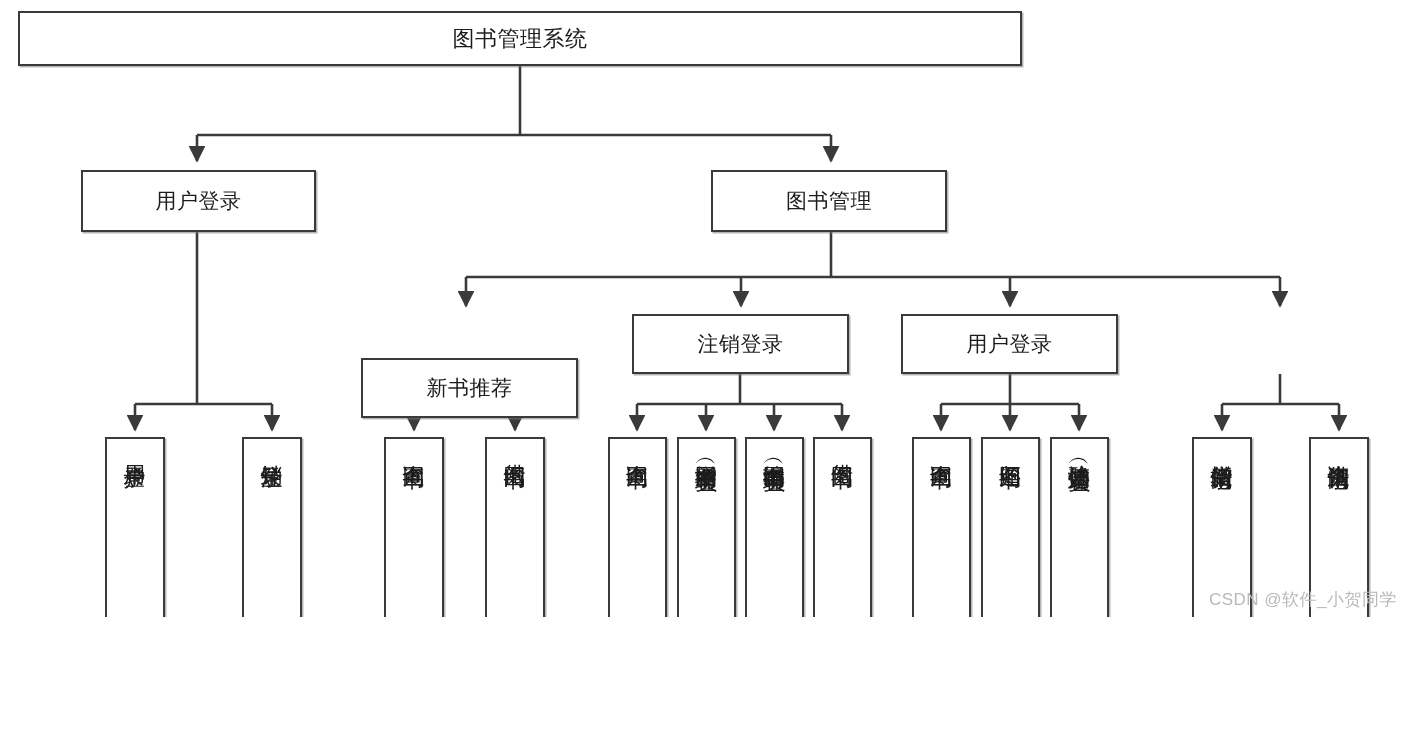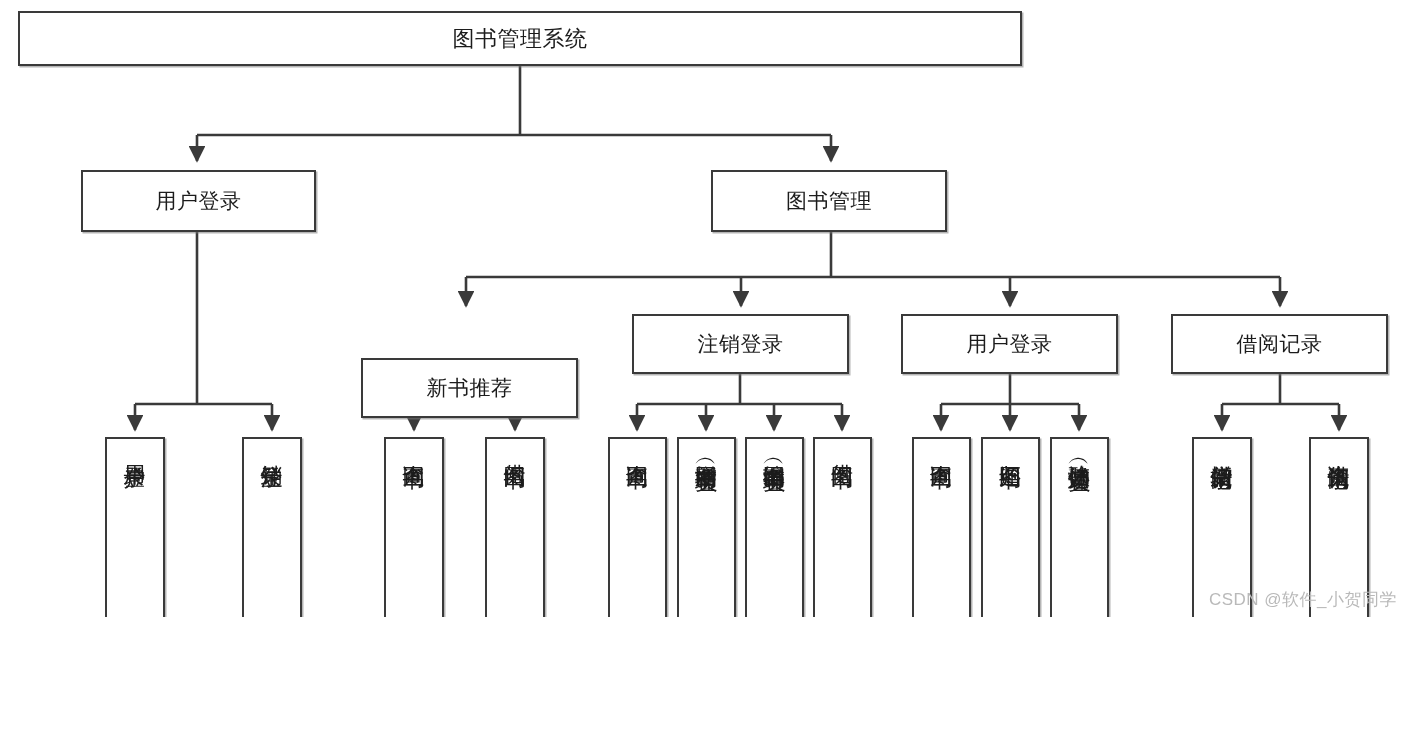--- a/index.html
+++ b/index.html
@@ -138,23 +138,20 @@
 
   <div class="node" style="left:361px; top:314px; width:217px; height:60px;margin-top:44px;">
     <span class="label">新书推荐</span>
   </div>
   <div class="node" style="left:632px; top:314px; width:217px; height:60px;">
     <span class="label">注销登录</span>
   </div>
   <div class="node" style="left:901px; top:314px; width:217px; height:60px;">
     <span class="label">用户登录</span>
   </div>
-  <div class="node" style="left:1171px; top:314px; width:217px; height:60px;">
-    <span class="label">借阅记录</span>
-  </div>
 
   <div class="node leaf" style="left:105px; top:437px; width:60px; height:298px;">
     <span class="label">用户登录</span>
   </div>
   <div class="node leaf" style="left:242px; top:437px; width:60px; height:298px;">
     <span class="label">注销登录</span>
   </div>
 
   <div class="node leaf" style="left:384px; top:437px; width:60px; height:298px;">
     <span class="label">查询图书</span>

